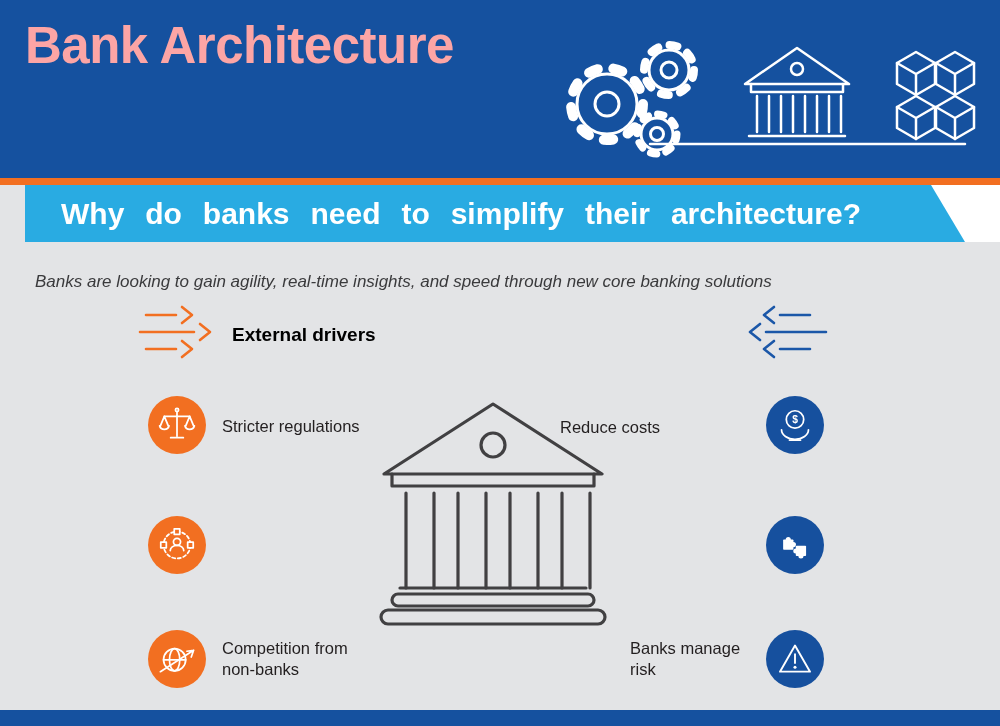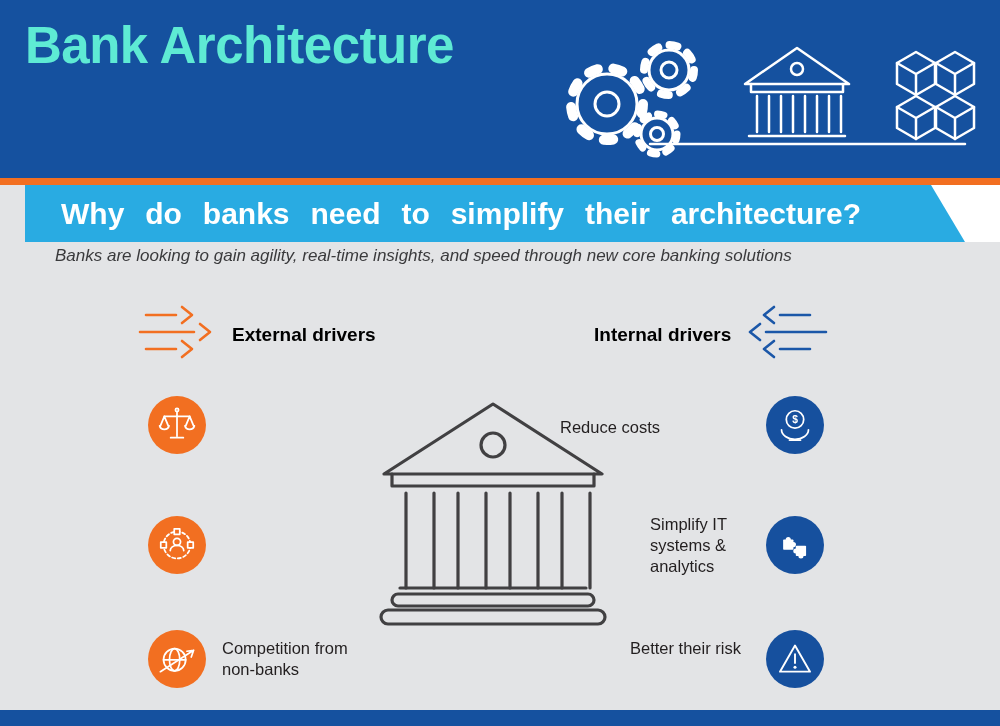--- a/index.html
+++ b/index.html
@@ -2,36 +2,36 @@
 <html><head>
 <meta charset="utf-8">
 <style>
   * { margin:0; padding:0; box-sizing:border-box; }
   html,body { background:#ffffff; }
   body { font-family:"Liberation Sans", sans-serif; }
   .page { position:relative; width:1000px; height:726px; overflow:hidden; background:#E3E4E6; }
 
   
   .header { position:absolute; top:0; left:0; width:1000px; height:178px; background:#15519F; }
-  .title { position:absolute; left:25px; top:6px; color:#5eead4; font-weight:bold;
+  .title { position:absolute; left:25px; top:6px; color:#fca5a5; font-weight:bold;
            font-size:51px; line-height:79px; letter-spacing:-0.5px; }
   .header-art { position:absolute; left:545px; top:32px; }
 
   .orange-strip { position:absolute; top:178px; left:0; width:1000px; height:7px; background:#F26F21; }
 
   
   .banner-row { position:absolute; top:185px; left:0; width:995px; height:57px; background:#ffffff;margin-left:25px; }
   .banner { position:absolute; left:0; top:0; width:945px; height:57px; background:#29ABE2;
             clip-path:polygon(0 0, 906px 0, 940px 100%, 0 100%); }
   .banner-text { line-height:57px; padding-left:36px; color:#ffffff; font-size:30px;
                  font-weight:bold; word-spacing:0.42em; white-space:nowrap; }
 
   
   .main { position:absolute; top:242px; left:0; width:1000px; height:468px; background:#E3E4E6; }
-  .subtitle { position:absolute; left:35px; top:246px; font-size:17px; font-style:italic; color:#3A3A3C;margin-left:20px; }
+  .subtitle { position:absolute; left:35px; top:272px; font-size:17px; font-style:italic; color:#3A3A3C; }
 
   .drivers-heading { position:absolute; font-size:19px; font-weight:bold; color:#000000; white-space:nowrap; }
   .ext-heading { left:232px; top:324px; }
   .int-heading { left:594px; top:324px; }
   .arrows { position:absolute; }
   .ext-arrows { left:138px; top:303px; }
   .int-arrows { left:748px; top:303px; }
 
   .circle { position:absolute; width:58px; height:58px; border-radius:50%;
             display:flex; align-items:center; justify-content:center; }
@@ -122,37 +122,37 @@
 
   <div class="arrows ext-arrows">
     <svg width="82" height="58" viewBox="0 0 82 58" fill="none" stroke="#F26F21" stroke-width="2.6" stroke-linecap="round" stroke-linejoin="round">
       <path d="M8 12 H38 M44 4 L54 12 L44 20"></path>
       <path d="M2 29 H56 M62 21 L72 29 L62 37"></path>
       <path d="M8 46 H38 M44 38 L54 46 L44 54"></path>
     </svg>
   </div>
   <div class="drivers-heading ext-heading">External drivers</div>
 
-  <div class="drivers-heading int-heading">Internal drivers</div>
   <div class="arrows int-arrows">
     <svg width="92" height="58" viewBox="0 0 92 58" fill="none" stroke="#1B57A8" stroke-width="2.6" stroke-linecap="round" stroke-linejoin="round">
       <path d="M26 4 L16 12 L26 20 M32 12 H62"></path>
       <path d="M12 21 L2 29 L12 37 M18 29 H78"></path>
       <path d="M26 38 L16 46 L26 54 M32 46 H62"></path>
     </svg>
   </div>
 
   <div class="circle orange" style="left:148px; top:396px;">
     <svg width="38" height="38" viewBox="0 0 48 48" fill="none" stroke="#ffffff" stroke-width="2.2" stroke-linecap="round" stroke-linejoin="round">
       <circle cx="24" cy="5" r="2"></circle>
       <path d="M24 7 V38 M16 40 H32 M8 13 H40"></path>
       <path d="M8 13 L3 25 M8 13 L13 25 M2 25 A6.2 6.2 0 0 0 14 25"></path>
       <path d="M40 13 L35 25 M40 13 L45 25 M34 25 A6.2 6.2 0 0 0 46 25"></path>
     </svg>
   </div>
+  <div class="item-label" style="left:222px; top:416px; width:170px;">Stricter regulations</div>
 
   <div class="circle orange" style="left:148px; top:516px;">
     <svg width="38" height="38" viewBox="0 0 48 48" fill="none" stroke="#ffffff" stroke-width="2.2" stroke-linecap="round" stroke-linejoin="round">
       <circle cx="24" cy="24" r="17" stroke-dasharray="4 3.2"></circle>
       <circle cx="24" cy="20" r="4.5"></circle>
       <path d="M15.5 31 a8.5 6.5 0 0 1 17 0"></path>
       <rect x="3.5" y="20.5" width="7" height="7" fill="#F26F21"></rect>
       <rect x="37.5" y="20.5" width="7" height="7" fill="#F26F21"></rect>
       <rect x="20.5" y="3.5" width="7" height="7" fill="#F26F21"></rect>
     </svg>
@@ -183,33 +183,32 @@
   <div class="item-label right-label" style="left:560px; top:417px; width:190px;">Reduce costs</div>
   <div class="circle navy" style="left:766px; top:396px;">
     <svg width="38" height="38" viewBox="0 0 48 48" fill="none" stroke="#ffffff" stroke-width="2.2" stroke-linecap="round" stroke-linejoin="round">
       <circle cx="24" cy="17" r="11"></circle>
       <text x="24" y="22" text-anchor="middle" font-size="13" font-weight="bold" fill="#ffffff" stroke="none" font-family="Liberation Sans, sans-serif">$</text>
       <path d="M7 30 A17 12 0 0 0 41 30"></path>
       <path d="M17 43 H31"></path>
     </svg>
   </div>
 
-  <div class="item-label right-label" style="left:650px; top:514px; width:100px;">Simplify IT systems &amp; analytics</div>
   <div class="circle navy" style="left:766px; top:516px;">
     <svg width="38" height="38" viewBox="0 0 48 48" fill="#ffffff" stroke="none">
       <rect x="9" y="17" width="13" height="13" rx="1"></rect>
       <circle cx="15.5" cy="17" r="3.2"></circle>
       <circle cx="22" cy="23.5" r="3.2"></circle>
       <rect x="25" y="25" width="13" height="13" rx="1"></rect>
       <circle cx="31.5" cy="38" r="3.2"></circle>
       <circle cx="25" cy="31.5" r="3.2"></circle>
     </svg>
   </div>
 
-  <div class="item-label right-label" style="left:630px; top:638px; width:120px;">Better their risk</div>
+  <div class="item-label right-label" style="left:630px; top:638px; width:120px;">Banks manage risk</div>
   <div class="circle navy" style="left:766px; top:630px;">
     <svg width="38" height="38" viewBox="0 0 48 48" fill="none" stroke="#ffffff" stroke-width="2.4" stroke-linecap="round" stroke-linejoin="round">
       <path d="M24 7 L43 40 H5 Z"></path>
       <path d="M24 18 V29"></path>
       <circle cx="24" cy="34.5" r="1.9" fill="#ffffff" stroke="none"></circle>
     </svg>
   </div>
 
   <div class="footer"></div>
 

